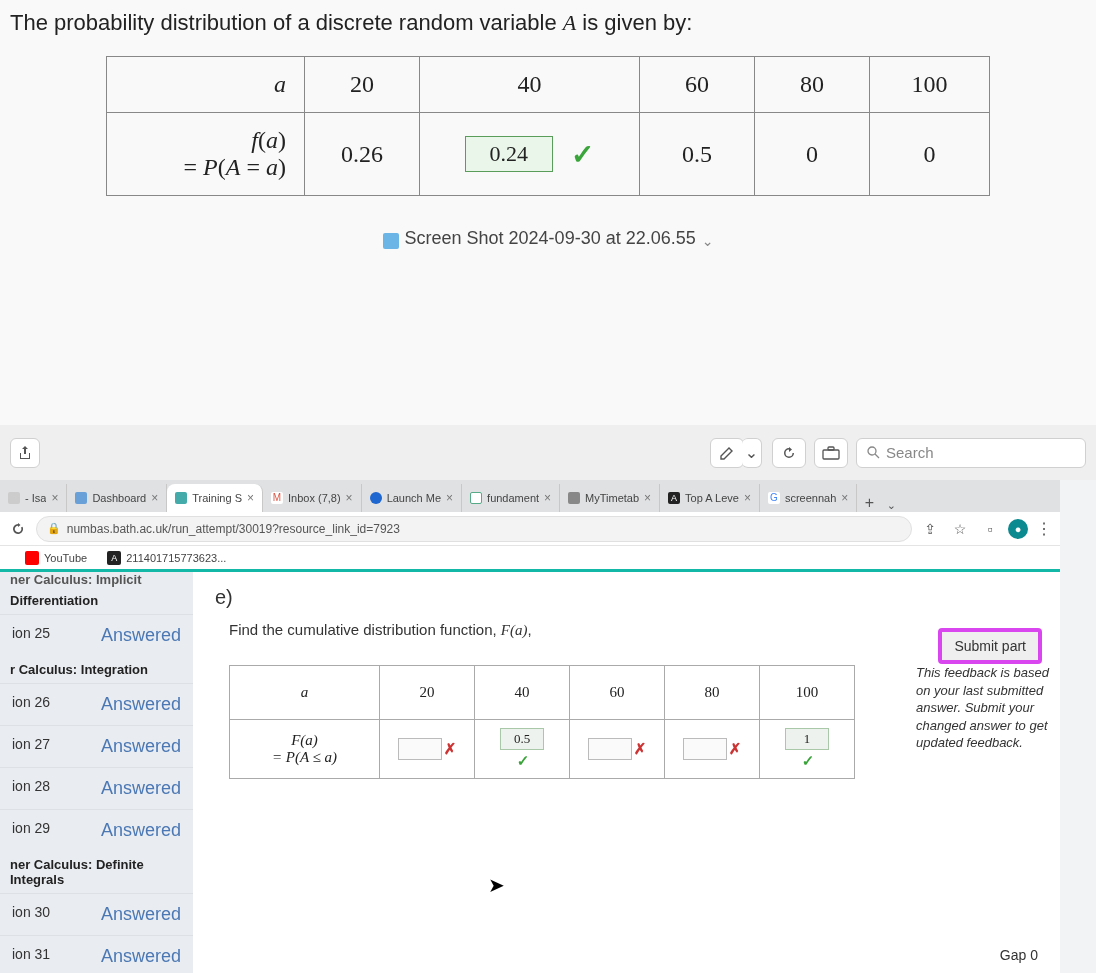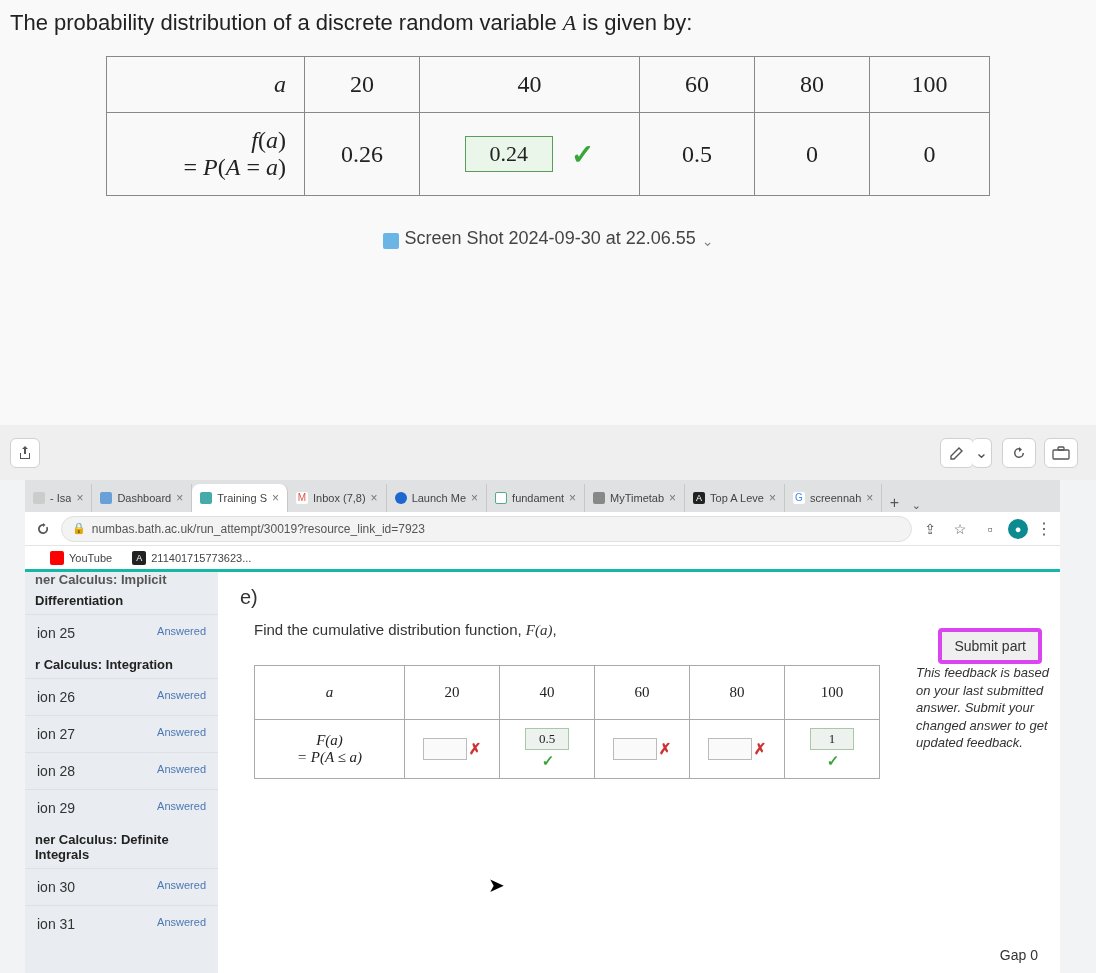--- a/index.html
+++ b/index.html
@@ -30,21 +30,21 @@
   
   .preview-toolbar { position:absolute; left:0; right:0; top:425px; height:55px; background:#efeff0; display:flex; align-items:center; padding:0 10px;}
   .tool-btn { width:30px; height:30px; border:1px solid #d0d0d0; border-radius:6px; background:#fff; display:flex; align-items:center; justify-content:center; color:#555; font-size:14px; margin-right:6px;}
   .tool-spacer { flex:1; }
   .markup-group { display:flex; align-items:center; gap:4px; margin-right:10px;}
   .rotate-btn, .tbx-btn { width:34px; height:30px; border:1px solid #d0d0d0; border-radius:6px; background:#fff; display:flex; align-items:center; justify-content:center; color:#555; font-size:16px;}
   .search-field { flex:0 0 230px; height:30px; border:1px solid #d0d0d0; border-radius:6px; background:#fff; display:flex; align-items:center; padding:0 10px; color:#888; font-size:15px; gap:6px;}
   .cursor { position:absolute; left:488px; top:448px; font-size:20px; color:#000; pointer-events:none; z-index:50;}
 
   
-  .browser { position:absolute; left:0; right:36px; top:480px; bottom:0; background:#fff;margin-left:25px; }
+  .browser { position:absolute; left:0; right:36px; top:480px; bottom:0; background:#fff; }
   .tab-strip { height:32px; background:#dfe1e3; display:flex; align-items:flex-end; font-size:11px; color:#444; overflow:hidden;}
   .tab { height:28px; display:flex; align-items:center; padding:0 8px; gap:5px; border-right:1px solid #c8c8c8; background:#dfe1e3; max-width:112px; white-space:nowrap;}
   .tab.active { background:#fff; border-radius:8px 8px 0 0;}
   .tab .fav { width:12px; height:12px; border-radius:2px; flex:0 0 12px;}
   .tab .tlabel { overflow:hidden; text-overflow:ellipsis; flex:1;}
   .tab .close { color:#777; font-size:12px; flex:0 0 auto;}
   .newtab { width:24px; display:flex; align-items:center; justify-content:center; color:#555; font-size:16px;}
   .tab-chev { width:20px; display:flex; align-items:center; justify-content:center; color:#555; font-size:11px;}
 
   .addr-bar { height:34px; background:#fff; display:flex; align-items:center; padding:0 6px; gap:6px; border-bottom:1px solid #e4e4e4;}
@@ -58,21 +58,21 @@
   .bookmark-bar { height:26px; background:#fff; display:flex; align-items:center; padding:0 25px; gap:20px; font-size:11px; color:#444; border-bottom:3px solid #14b8a6;}
   .bm { display:flex; align-items:center; gap:5px;}
   .bm-ico { width:14px; height:14px; border-radius:2px;}
 
   
   .page { position:absolute; top:92px; left:0; right:0; bottom:0; display:flex; }
   .sidebar { width:193px; background:#e9ecf0; font-size:14px; color:#333; overflow:hidden;}
   .side-head { font-weight:bold; padding:6px 10px; color:#222; font-size:13px;}
   .side-head.cut { color:#555; padding-top:0;}
   .side-item { display:flex; justify-content:space-between; padding:10px 12px; border-top:1px solid #dde1e6;}
-  .side-item .st { color:#4b78b5; font-size:11px;}
+  .side-item .st { color:#4b78b5; font-size:18px;}
   .side-item .lb { color:#333;}
 
   .content { flex:1; background:#fff; padding:14px 22px; position:relative; font-size:15px; color:#222;}
   .part-label { font-size:20px; margin-bottom:12px; color:#333; }
   .instr { font-size:15px; margin:10px 0 26px 14px; color:#333;}
   .instr .mi { font-family: Georgia, serif; font-style: italic;}
   .cdf-table { border-collapse:collapse; margin-left:14px;}
   .cdf-table td { border:1px solid #aaa; padding:8px 8px; text-align:center; font-size:15px; height:54px; font-family: Georgia, "Times New Roman", serif;}
   .cdf-table td.rowlbl { font-style:italic; width:150px;}
   .cdf-table td.col { width:95px;}
@@ -152,20 +152,27 @@
       <svg width="16" height="16" viewBox="0 0 16 16">
           <path d="M8 3a5 5 0 1 0 5 5h-1.5A3.5 3.5 0 1 1 8 4.5V7l3-2.5L8 2v1z" fill="#555"></path>
         </svg>
     </div>
     <div class="tbx-btn" style="margin:0 8px;">
       <svg width="18" height="14" viewBox="0 0 18 14">
           <rect x="1" y="4" width="16" height="9" rx="1" fill="none" stroke="#555" stroke-width="1.3"></rect>
           <rect x="6" y="1" width="6" height="3" rx="1" fill="none" stroke="#555" stroke-width="1.3"></rect>
         </svg>
     </div>
+    <div class="search-field">
+      <svg width="13" height="13" viewBox="0 0 13 13">
+          <circle cx="5" cy="5" r="4" fill="none" stroke="#888" stroke-width="1.3"></circle>
+          <line x1="8" y1="8" x2="12" y2="12" stroke="#888" stroke-width="1.3"></line>
+        </svg>
+      <span>Search</span>
+    </div>
   </div>
 
   <div class="browser">
 
     <div class="tab-strip">
       <div class="tab">
           <span class="fav" style="background:#ccc"></span>
           <span class="tlabel">- Isa</span>
           <span class="close">×</span>
         </div>

